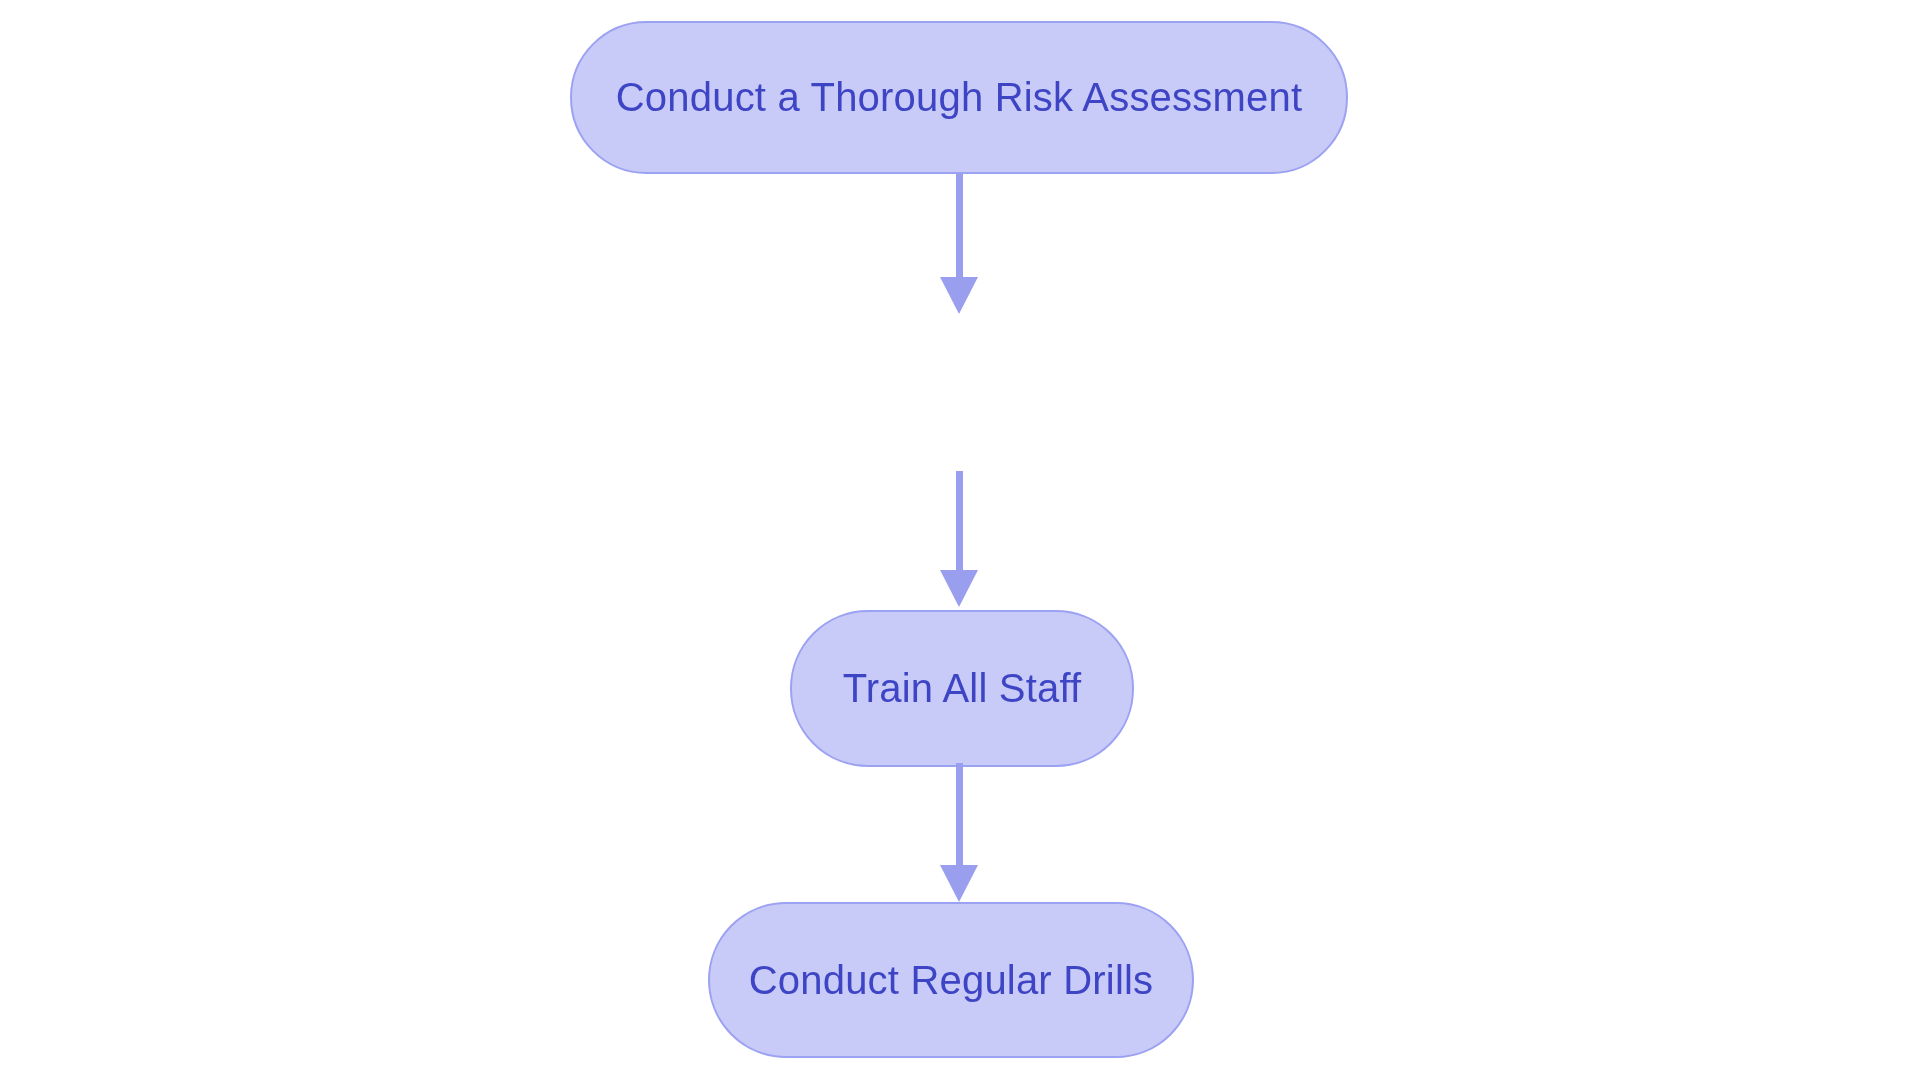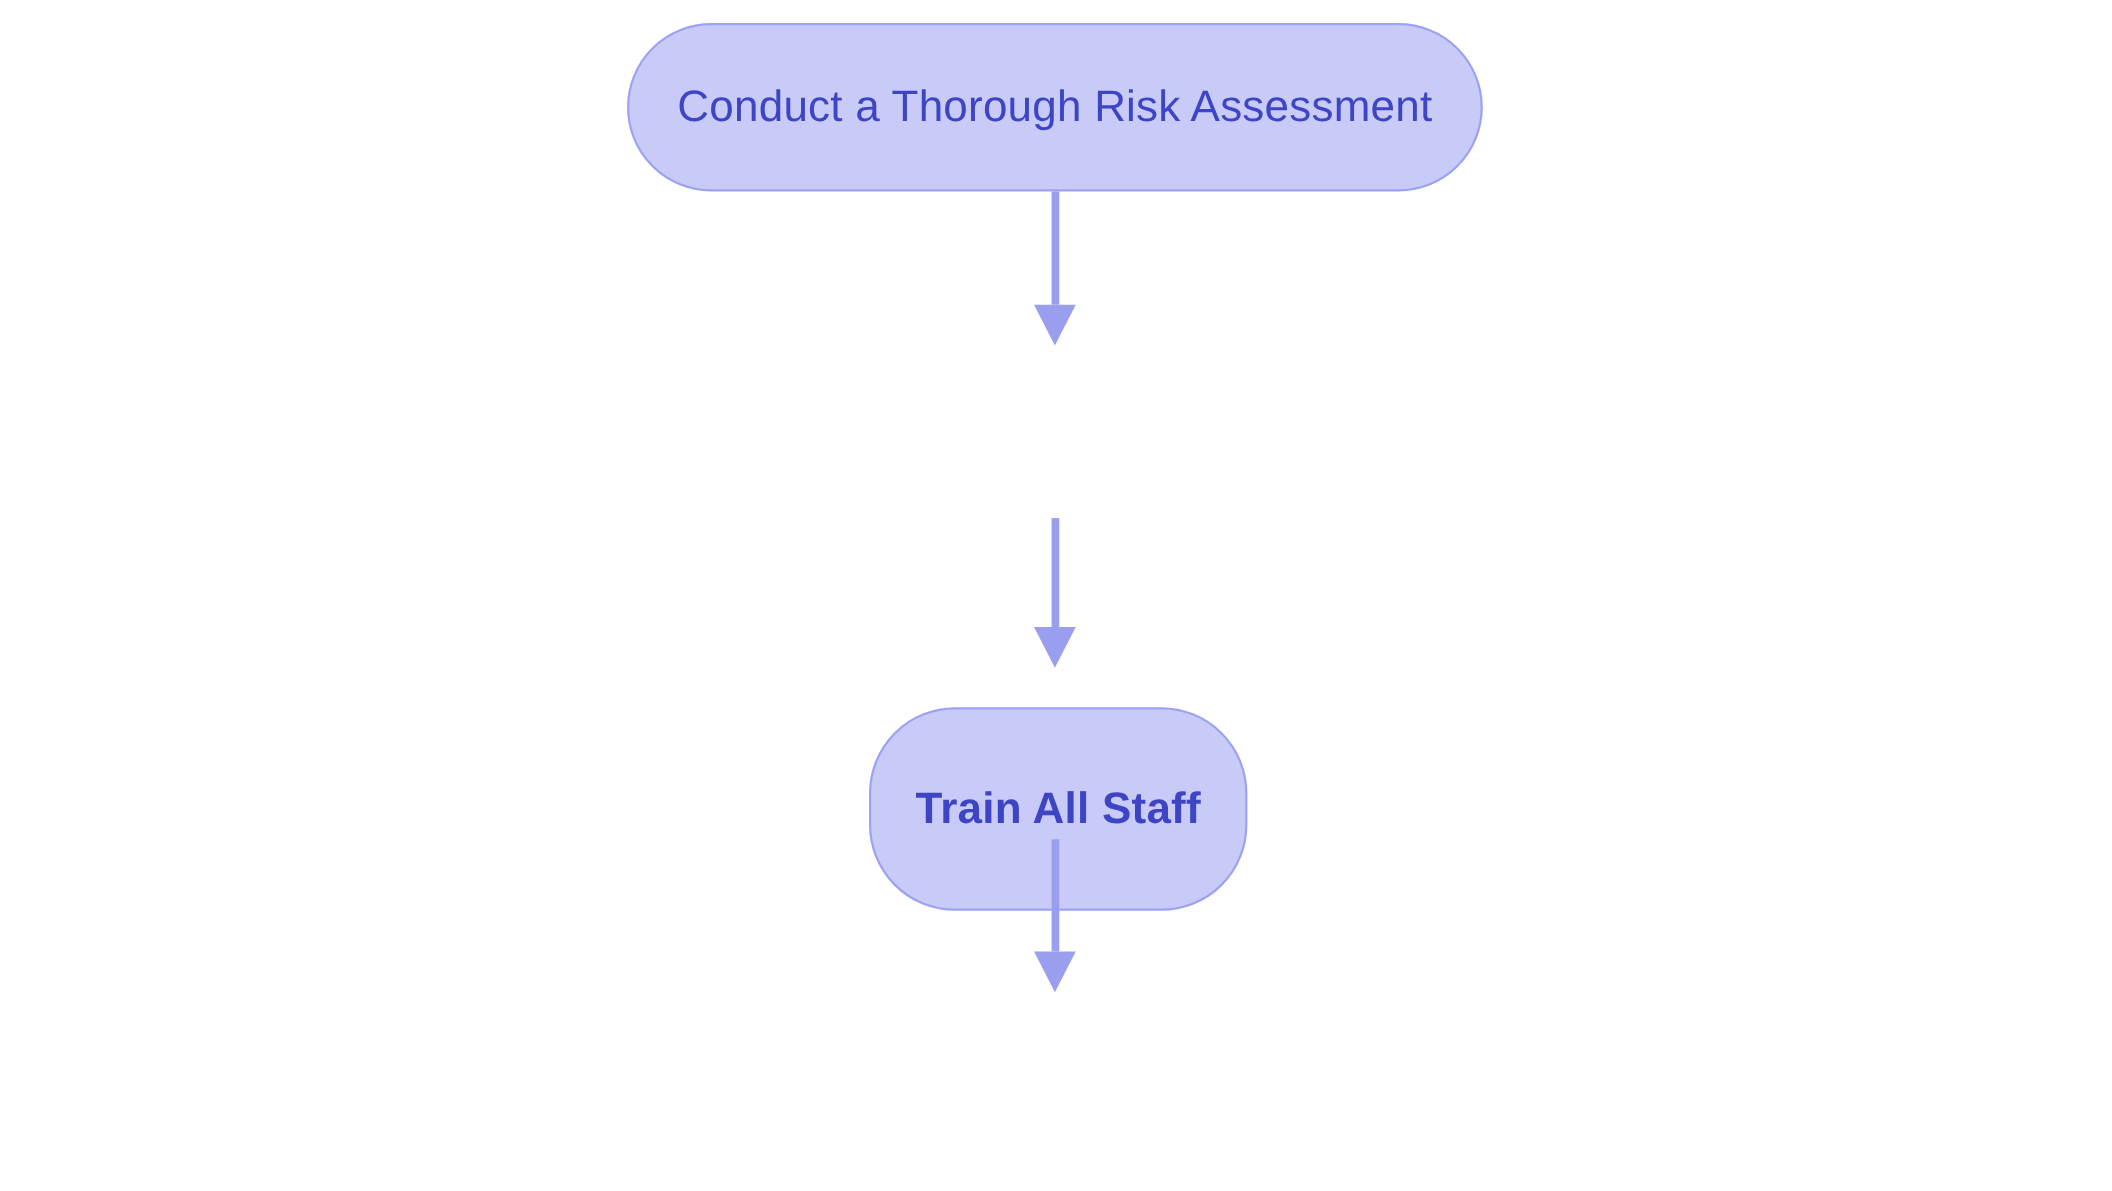--- a/index.html
+++ b/index.html
@@ -32,21 +32,21 @@
     align-items: center;
     justify-content: center;
     color: var(--node-text);
     font-size: 40px;
     letter-spacing: 0.2px;
     white-space: nowrap;
     text-align: center;
   }
   .node-1 { left: 570px; top: 21px;  width: 778px; height: 153px; }
   .node-2 { left: 645px; top: 314px; width: 631px; height: 157px; }
-  .node-3 { left: 790px; top: 643px; width: 344px; height: 185px; font-weight: bold; }
+  .node-3 { left: 790px; top: 610px; width: 344px; height: 157px; }
   .node-4 { left: 708px; top: 902px; width: 486px; height: 156px; }
 
   .arrow {
     position: absolute;
     left: 940px;              
     width: 38px;
     display: flex;
     flex-direction: column;
     align-items: center;
   }
@@ -88,14 +88,17 @@
 
   <div class="flow-node node-3">
     <span>Train All Staff</span>
   </div>
 
   <div class="arrow arrow-3">
     <div class="arrow-line"></div>
     <div class="arrow-head"></div>
   </div>
 
+  <div class="flow-node node-4">
+    <span>Conduct Regular Drills</span>
+  </div>
 
 </div>
 
 </body></html>

